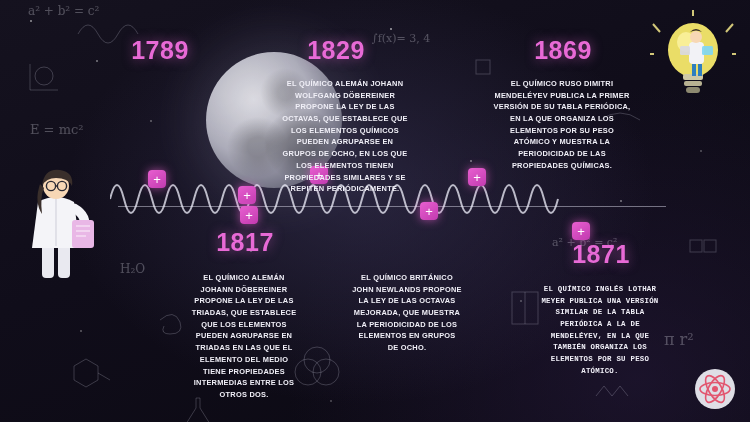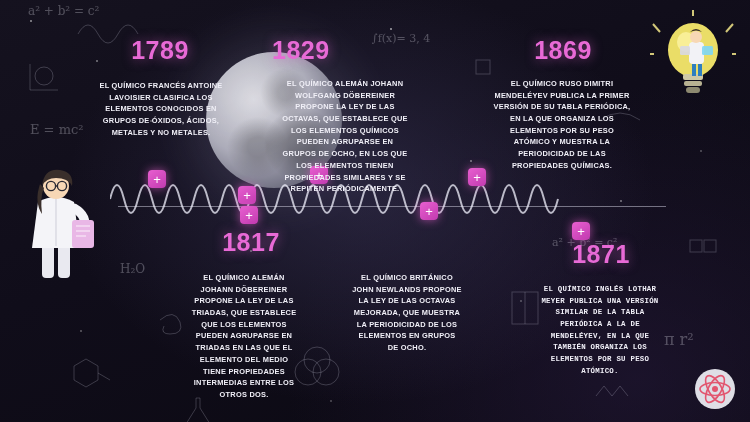--- a/index.html
+++ b/index.html
@@ -208,29 +208,28 @@
 
   <div class="node" style="left:148px;top:170px;">+</div>
   <div class="node" style="left:238px;top:186px;">+</div>
   <div class="node" style="left:310px;top:166px;">+</div>
   <div class="node" style="left:240px;top:206px;">+</div>
   <div class="node" style="left:420px;top:202px;">+</div>
   <div class="node" style="left:468px;top:168px;">+</div>
   <div class="node" style="left:572px;top:222px;">+</div>
 
   <div class="year" style="left:100px;top:36px;width:120px;text-align:center;">1789</div>
-  <div class="blurb" style="left:88px;top:80px;width:146px;">EL QUÍMICO FRANCÉS ANTOINE LAVOISIER CLASIFICA LOS ELEMENTOS CONOCIDOS EN GRUPOS DE ÓXIDOS, ÁCIDOS, METALES Y NO METALES.</div>
-
-  <div class="year" style="left:272px;top:36px;width:110px;text-align:left;">1829</div>
+
+  <div class="year" style="left:281px;top:36px;width:110px;text-align:center;">1829</div>
   <div class="blurb" style="left:282px;top:78px;width:126px;">EL QUÍMICO ALEMÁN JOHANN WOLFGANG DÖBEREINER PROPONE LA LEY DE LAS OCTAVAS, QUE ESTABLECE QUE LOS ELEMENTOS QUÍMICOS PUEDEN AGRUPARSE EN GRUPOS DE OCHO, EN LOS QUE LOS ELEMENTOS TIENEN PROPIEDADES SIMILARES Y SE REPITEN PERIÓDICAMENTE.</div>
 
   <div class="year" style="left:500px;top:36px;width:126px;text-align:center;">1869</div>
   <div class="blurb" style="left:492px;top:78px;width:140px;">EL QUÍMICO RUSO DIMITRI MENDELÉYEV PUBLICA LA PRIMER VERSIÓN DE SU TABLA PERIÓDICA, EN LA QUE ORGANIZA LOS ELEMENTOS POR SU PESO ATÓMICO Y MUESTRA LA PERIODICIDAD DE LAS PROPIEDADES QUÍMICAS.</div>
 
-  <div class="year" style="left:196px;top:228px;width:110px;text-align:center;">1817</div>
+  <div class="year" style="left:190px;top:228px;width:110px;text-align:center;">1817</div>
   <div class="blurb" style="left:188px;top:272px;width:112px;">EL QUÍMICO ALEMÁN JOHANN DÖBEREINER PROPONE LA LEY DE LAS TRIADAS, QUE ESTABLECE QUE LOS ELEMENTOS PUEDEN AGRUPARSE EN TRIADAS EN LAS QUE EL ELEMENTO DEL MEDIO TIENE PROPIEDADES INTERMEDIAS ENTRE LOS OTROS DOS.</div>
 
   <div class="blurb" style="left:352px;top:272px;width:110px;">EL QUÍMICO BRITÁNICO JOHN NEWLANDS PROPONE LA LEY DE LAS OCTAVAS MEJORADA, QUE MUESTRA LA PERIODICIDAD DE LOS ELEMENTOS EN GRUPOS DE OCHO.</div>
 
   <div class="year" style="left:546px;top:240px;width:110px;text-align:center;">1871</div>
   <div class="blurb" style="left:534px;top:284px;width:132px;font-family:Liberation Mono, monospace;">EL QUÍMICO INGLÉS LOTHAR MEYER PUBLICA UNA VERSIÓN SIMILAR DE LA TABLA PERIÓDICA A LA DE MENDELÉYEV, EN LA QUE TAMBIÉN ORGANIZA LOS ELEMENTOS POR SU PESO ATÓMICO.</div>
 
 </div>
 
 </body></html>

